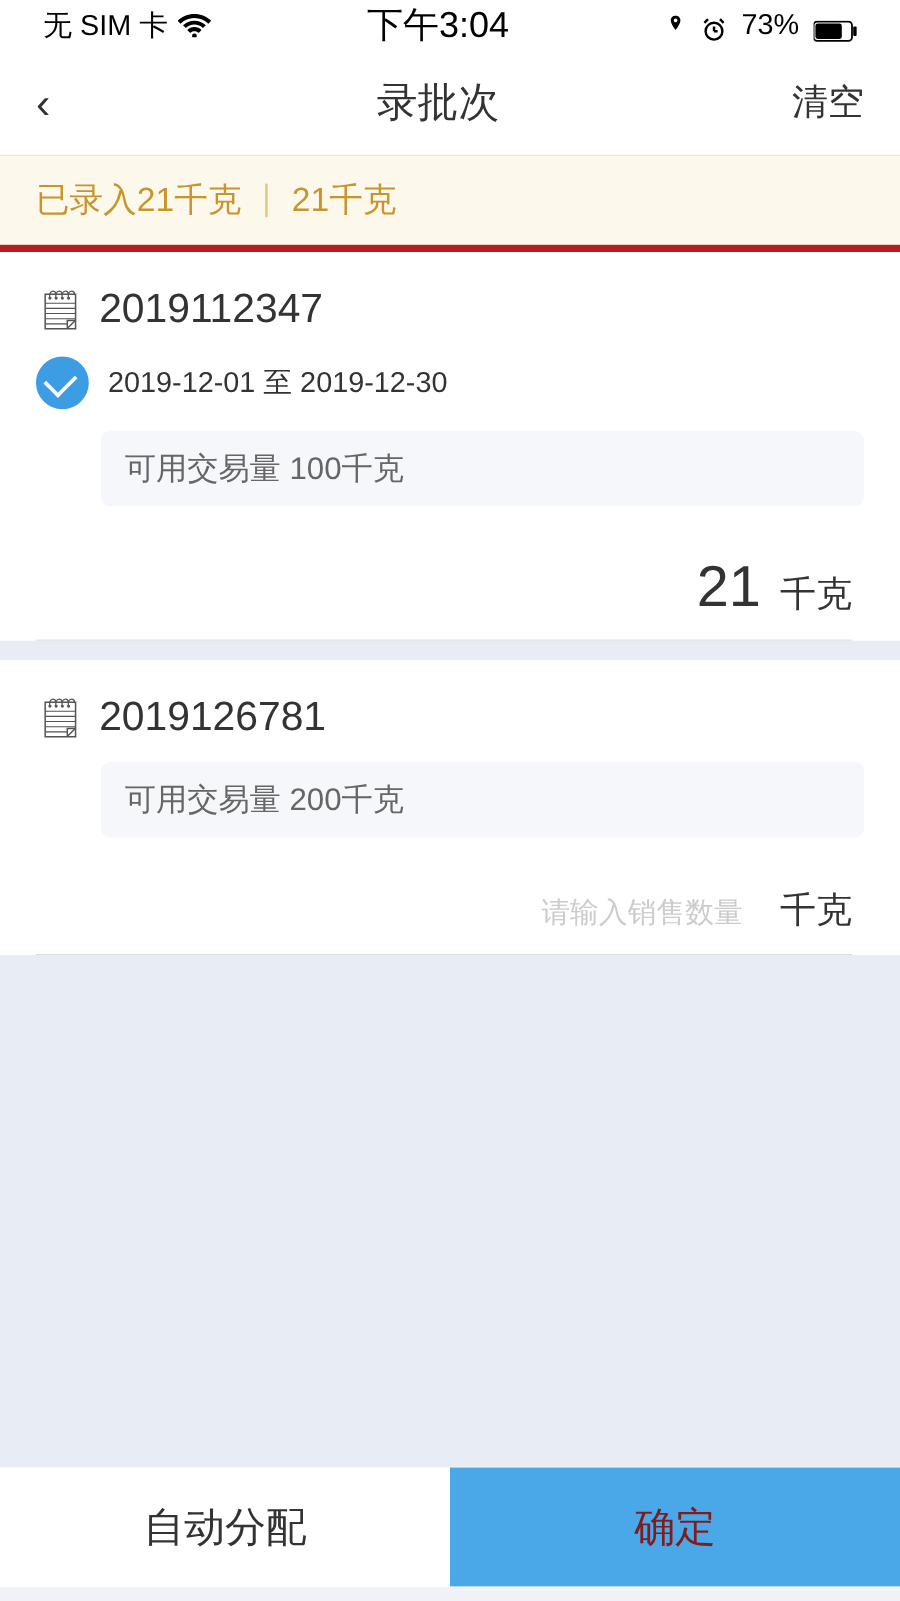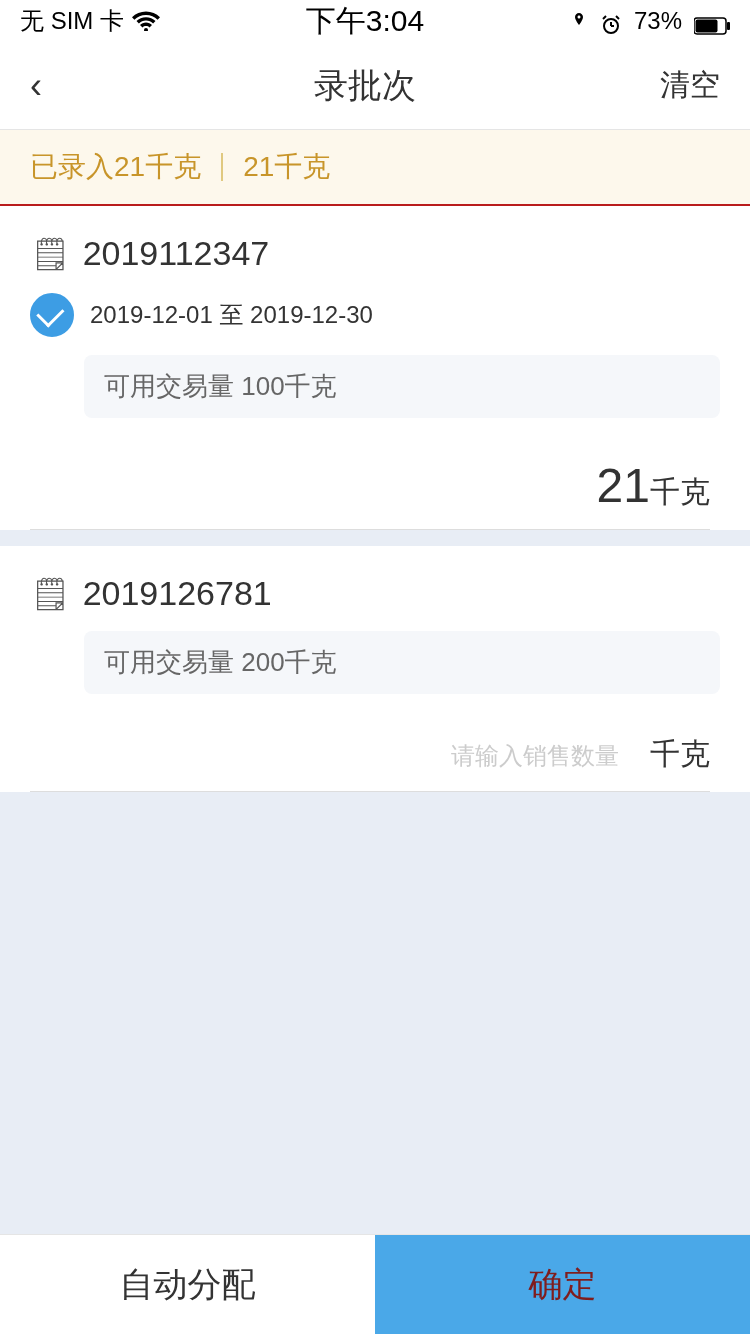--- a/index.html
+++ b/index.html
@@ -14,21 +14,21 @@
     }
 
     
     .status-bar {
       width: 750px;
       height: 42px;
       background: #fff;
       display: flex;
       align-items: center;
       justify-content: space-between;
-      padding: 0 20px;
+      padding: 0 36px;
       font-size: 24px;
       color: #000;
     }
     .status-left {
       display: flex;
       align-items: center;
       gap: 8px;
       font-size: 24px;
     }
     .status-center {
@@ -72,21 +72,21 @@
       text-align: right;
     }
 
     
     .info-banner {
       background: #fdf8ec;
       padding: 18px 30px;
       display: flex;
       align-items: center;
       gap: 20px;
-      border-bottom: 2px solid #b91c1c;
+      border-bottom: 6px solid #b91c1c;
     }
     .info-text {
       font-size: 28px;
       color: #c8952a;
     }
     .info-divider {
       width: 2px;
       height: 28px;
       background: #e0c980;
     }
@@ -157,20 +157,21 @@
       font-size: 26px;
       color: #666;
     }
 
     
     .amount-row {
       display: flex;
       align-items: baseline;
       justify-content: flex-end;
       padding: 20px 40px 16px 30px;
+      gap: 16px;
       background: #fff;
     }
     .amount-value {
       font-size: 48px;
       font-weight: 400;
       color: #333;
     }
     .amount-unit {
       font-size: 30px;
       color: #333;
@@ -222,21 +223,21 @@
     
     .gray-area {
       background: #e8edf5;
       flex: 1;
       min-height: 460px;
     }
 
     
     .bottom-bar {
       position: fixed;
-      bottom: 0;
+      bottom: 12px;
       width: 750px;
       height: 100px;
       display: flex;
       background: #fff;
       border-top: 1px solid #e5e5e5;
     }
     .btn-auto {
       flex: 1;
       display: flex;
       align-items: center;

